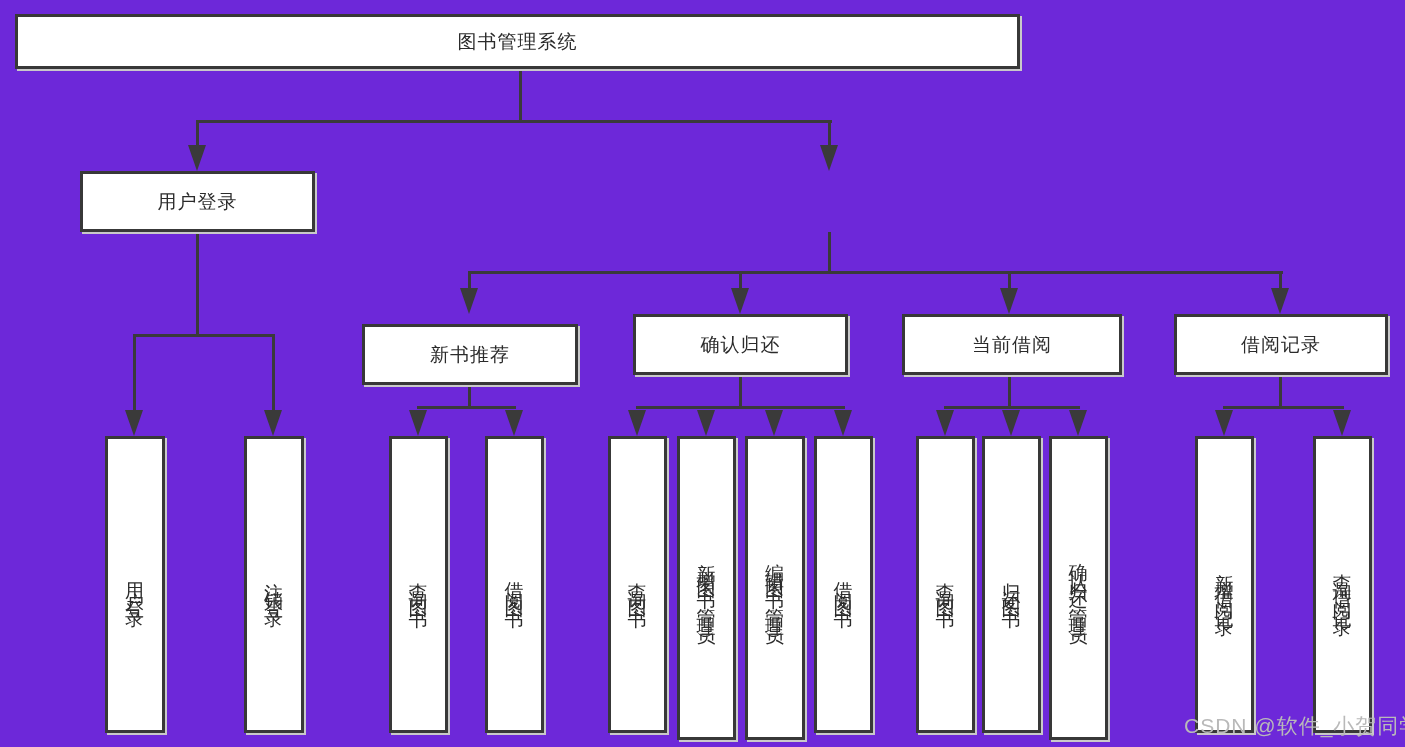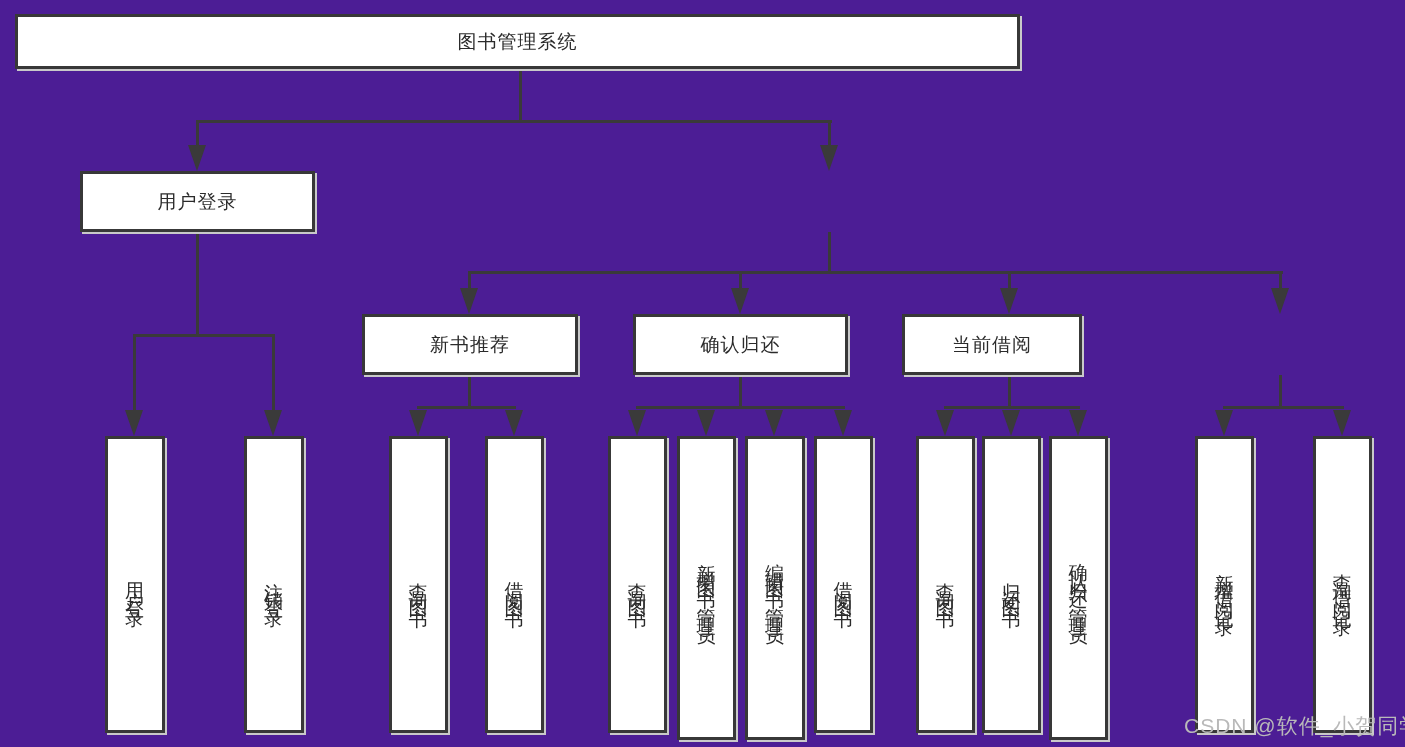--- a/index.html
+++ b/index.html
@@ -1,20 +1,20 @@
 <!DOCTYPE html>
 <html><head>
 <meta charset="utf-8">
 <style>
   html, body { margin: 0; padding: 0; background: #ffffff; }
   .stage {
     position: relative;
     width: 1405px;
     height: 747px;
-    background: #4c1d95;
+    background: #6d28d9;
     font-family: "Liberation Sans", sans-serif;
     overflow: hidden;
   }
   .box {
     position: absolute;
     box-sizing: border-box;
     border: 3px solid #383838;
     background: #ffffff;
     display: flex;
     align-items: center;
@@ -70,28 +70,31 @@
 <div class="stage">
 
   <div class="box hbox" style="left:15px;top:14px;width:1005px;height:55px">
     <span>图书管理系统</span>
   </div>
 
   <div class="box hbox" style="left:80px;top:171px;width:235px;height:61px">
     <span>用户登录</span>
   </div>
 
-  <div class="box hbox" style="left:362px;top:314px;width:216px;height:61px">
+  <div class="box hbox" style="left:362px;top:324px;width:216px;height:61px">
     <span>新书推荐</span>
   </div>
   <div class="box hbox" style="left:633px;top:314px;width:215px;height:61px">
     <span>确认归还</span>
   </div>
-  <div class="box hbox" style="left:902px;top:314px;width:180px;height:61px">
+  <div class="box hbox" style="left:902px;top:314px;width:220px;height:61px">
     <span>当前借阅</span>
+  </div>
+  <div class="box hbox" style="left:1174px;top:314px;width:214px;height:61px">
+    <span>借阅记录</span>
   </div>
 
   <div class="box vbox" style="left:105px;top:436px;width:60px;height:297px">
     <span>用户登录</span>
   </div>
   <div class="box vbox" style="left:244px;top:436px;width:60px;height:297px">
     <span>注销登录</span>
   </div>
 
   <div class="box vbox" style="left:389px;top:436px;width:59px;height:297px">

